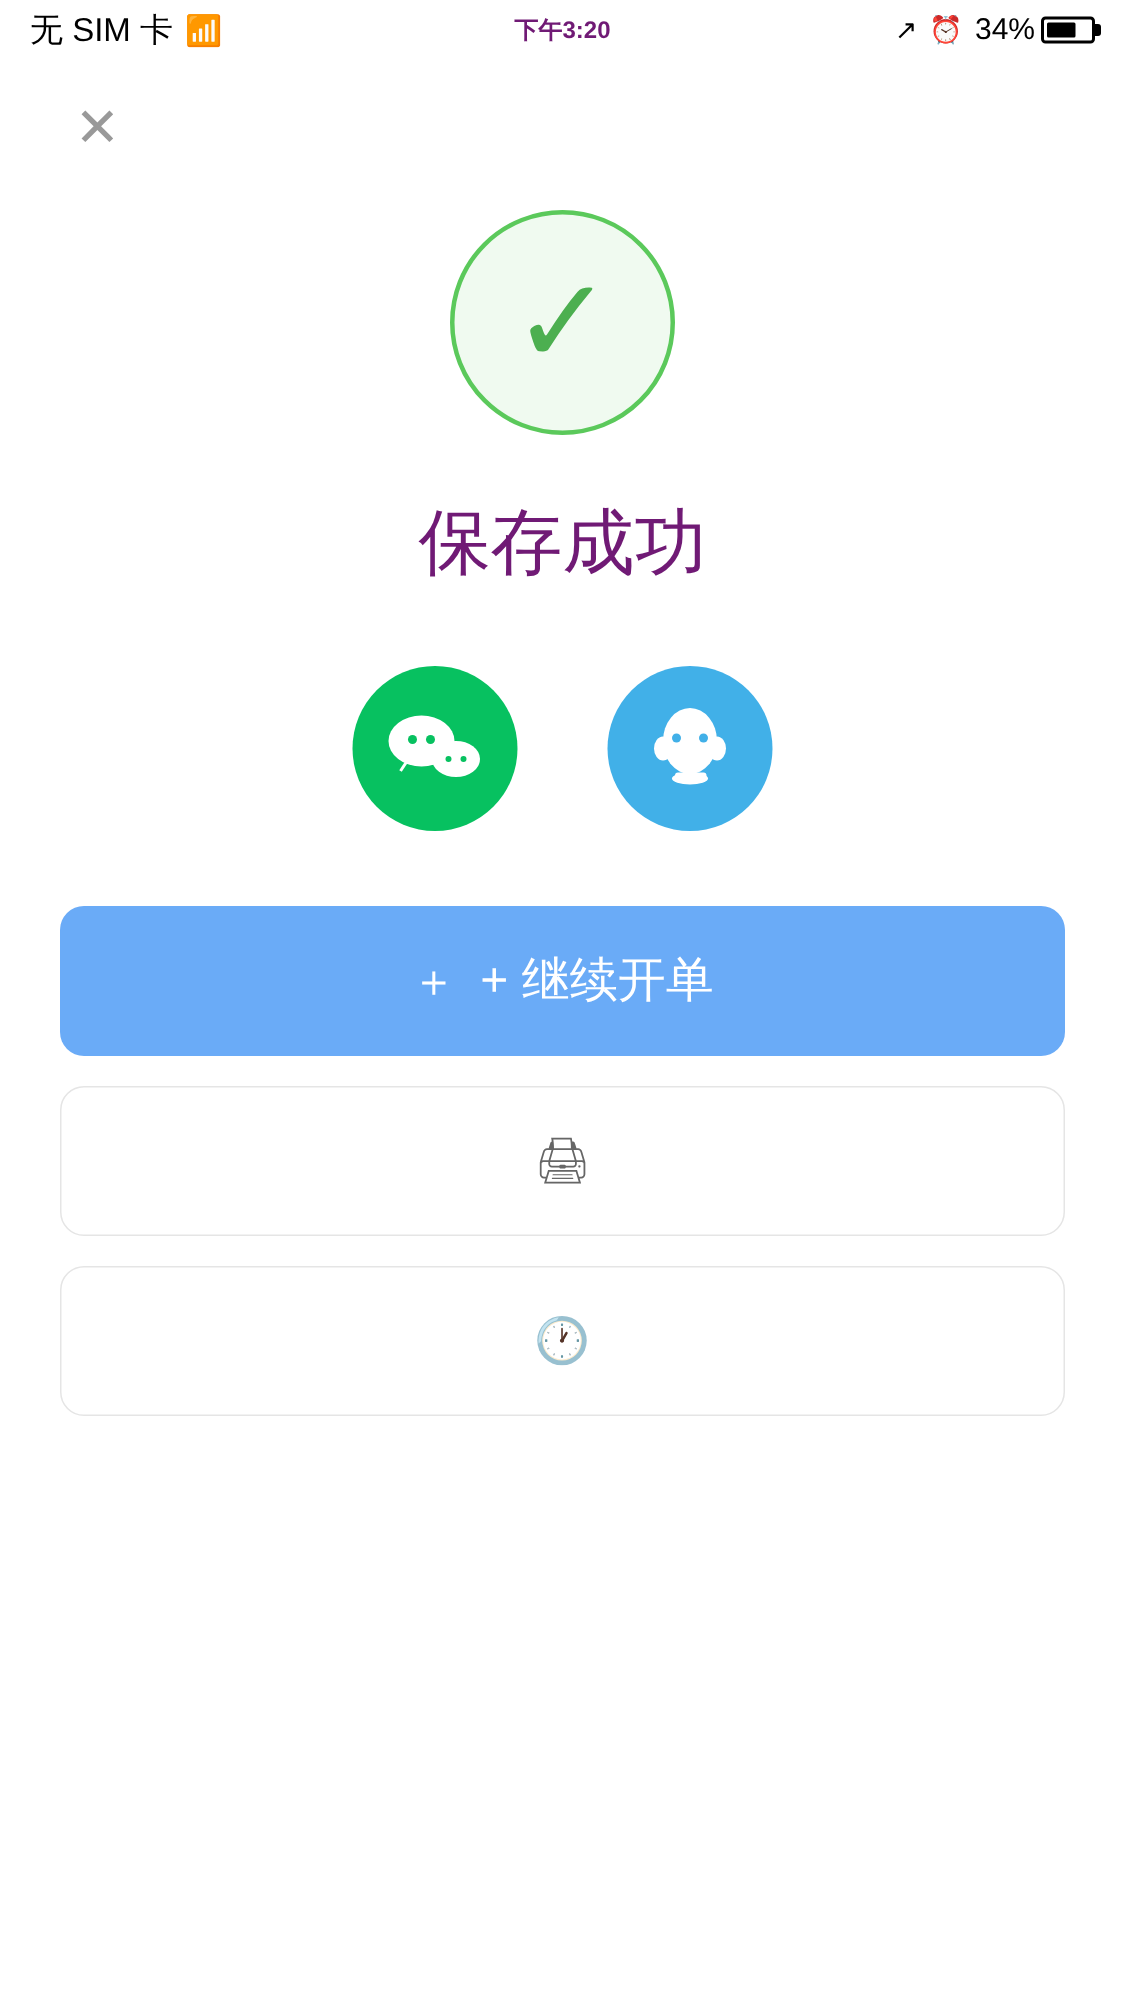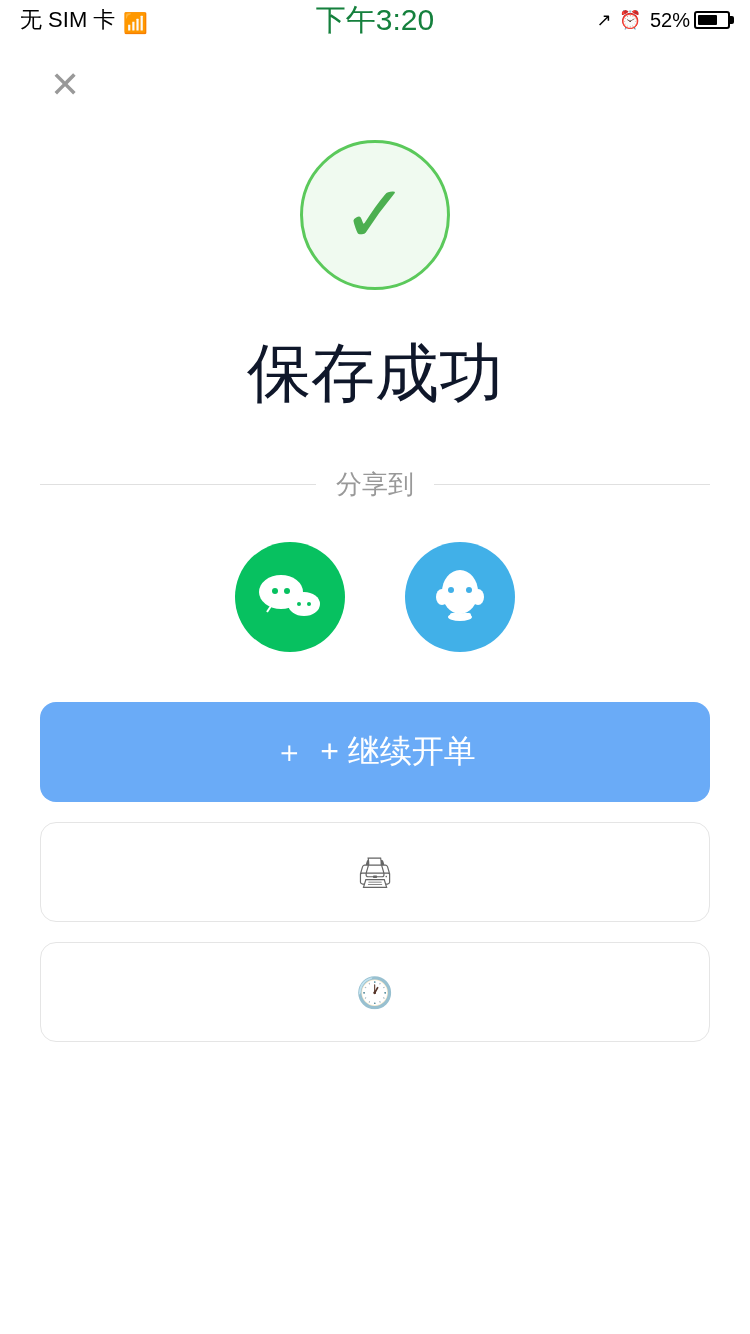--- a/index.html
+++ b/index.html
@@ -24,31 +24,31 @@
       height: 40px;
       display: flex;
       align-items: center;
       justify-content: space-between;
       padding: 0 20px;
       background: #ffffff;
     }
 
     .status-left {
       display: flex;
-      align-items: flex-end;
+      align-items: center;
       gap: 8px;
       font-size: 22px;
       color: #000;
       font-weight: 500;
     }
 
     .status-center {
-      font-size: 30px;
-      font-weight: 400;
-      color: #15803d;
+      font-size: 16px;
+      font-weight: 700;
+      color: #701a75;
       position: absolute;
       left: 50%;
       transform: translateX(-50%);
     }
 
     .status-right {
       display: flex;
       align-items: center;
       gap: 8px;
       font-size: 20px;
@@ -141,23 +141,23 @@
     }
 
     .checkmark {
       font-size: 80px;
       color: #4caf50;
       line-height: 1;
     }
 
     
     .success-title {
-      font-size: 64px;
+      font-size: 48px;
       font-weight: 500;
-      color: #0f172a;
+      color: #701a75;
       margin-bottom: 50px;
     }
 
     
     .share-section {
       width: 100%;
       display: flex;
       flex-direction: column;
       align-items: center;
       margin-bottom: 50px;
@@ -263,46 +263,41 @@
 <div class="status-bar">
   <div class="status-left">
     <span>无 SIM 卡</span>
     <span class="wifi-icon">📶</span>
   </div>
   <div class="status-center">下午3:20</div>
   <div class="status-right">
     <span style="font-size:18px;">↗</span>
     <span style="font-size:18px;">⏰</span>
     <div class="battery-container">
-      <span class="battery-text">52%</span>
+      <span class="battery-text">34%</span>
       <div class="battery-icon">
         <div class="battery-fill"></div>
       </div>
     </div>
   </div>
 </div>
 
 <div class="content">
 
   <div class="close-btn">
     <span class="close-x">✕</span>
   </div>
 
   <div class="success-circle">
     <span class="checkmark">✓</span>
   </div>
 
   <div class="success-title">保存成功</div>
 
   <div class="share-section">
-    <div class="share-divider">
-      <div class="divider-line"></div>
-      <span class="share-label">分享到</span>
-      <div class="divider-line"></div>
-    </div>
     <div class="share-icons">
 
       <div class="share-btn wechat-btn">
         <svg class="wechat-icon" viewBox="0 0 70 70" fill="white">
           <ellipse cx="26" cy="30" rx="22" ry="17"></ellipse>
           <circle cx="20" cy="29" r="3" fill="#07c160"></circle>
           <circle cx="32" cy="29" r="3" fill="#07c160"></circle>
           <ellipse cx="49" cy="42" rx="16" ry="12"></ellipse>
           <circle cx="44" cy="42" r="2" fill="#07c160"></circle>
           <circle cx="54" cy="42" r="2" fill="#07c160"></circle>

